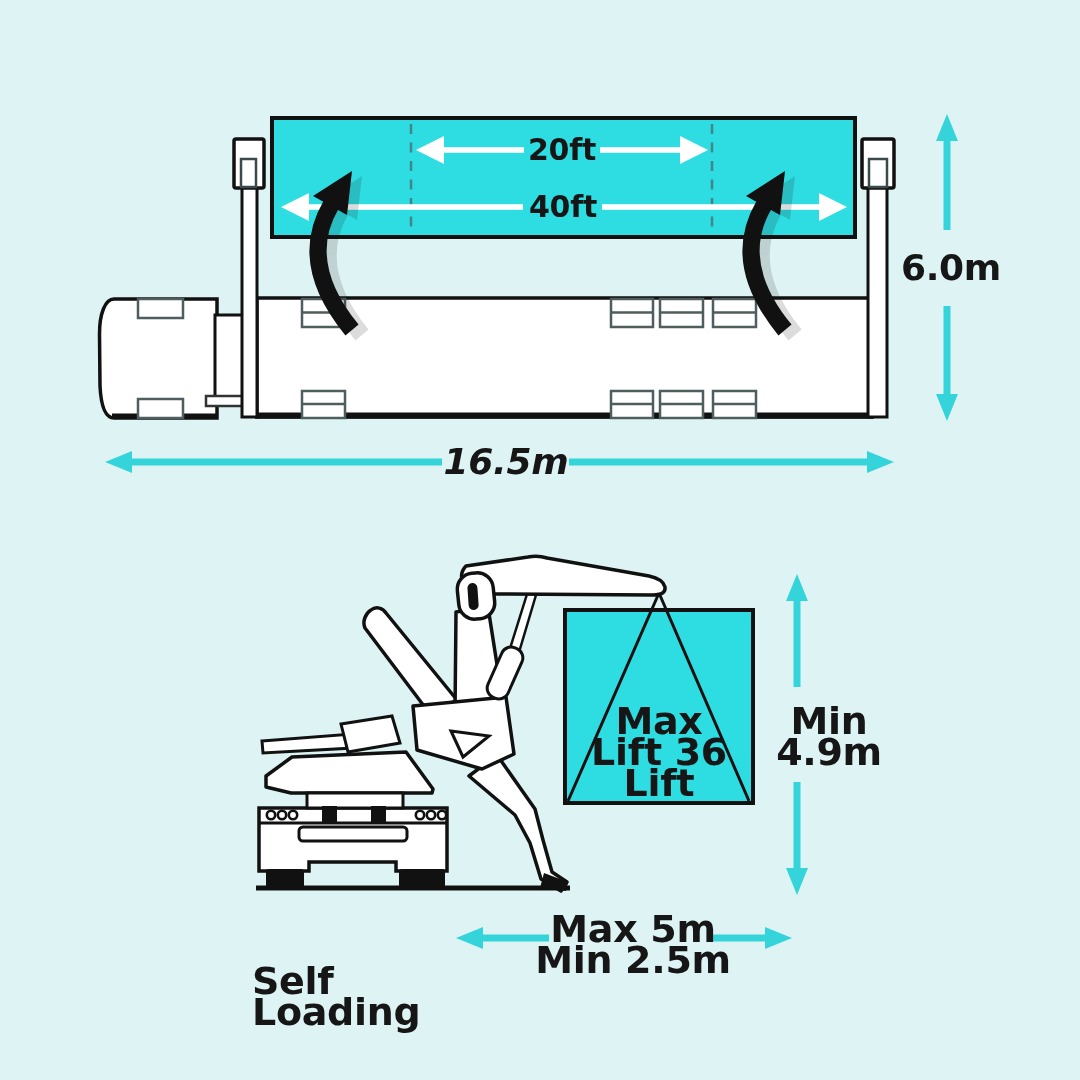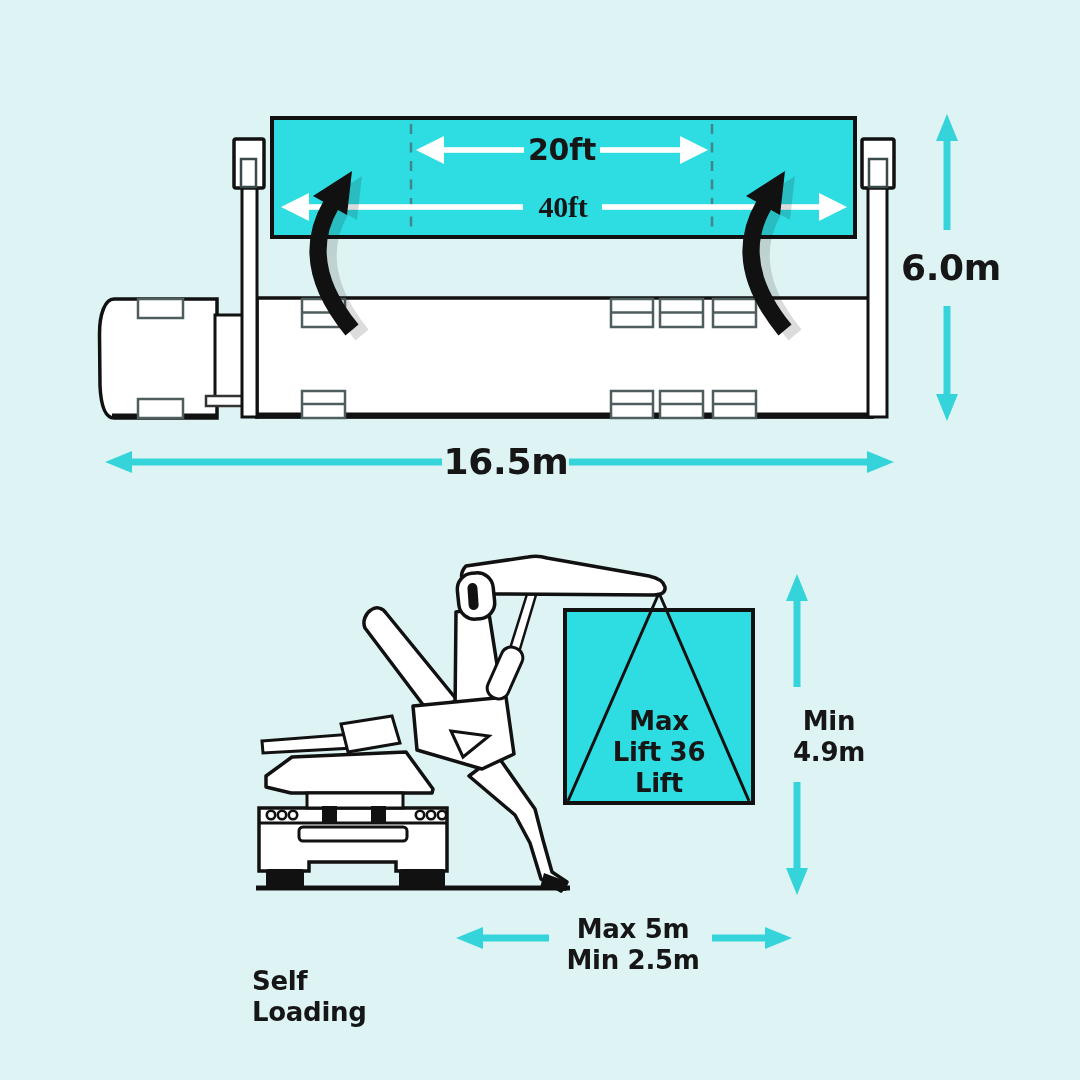--- a/index.html
+++ b/index.html
@@ -16,21 +16,21 @@
     color:#161616;
     font-weight:700;
     letter-spacing:-0.3px;
     white-space:nowrap;
     transform:translate(-50%,-50%);
     text-align:center;
     line-height:1.0;
   }
   .dim{font-size:36px;}
   .ctr{font-size:30px;}
-  .bt{font-size:26px;line-height:31px;}
+  .bt{font-size:38px;line-height:31px;}
   .left-anchor{transform:translate(0,-50%);text-align:left;}
 </style>
 </head>
 <body>
 
 <div id="stage">
 
 <svg width="1080" height="1080" viewBox="0 0 1080 1080">
 
   <g>
@@ -187,23 +187,23 @@
 
   <g fill="#35d4da">
     <polygon points="456,938 483,927 483,949"></polygon>
     <rect x="479" y="934.5" width="70" height="7"></rect>
     <rect x="712" y="934.5" width="56" height="7"></rect>
     <polygon points="792,938 765,927 765,949"></polygon>
   </g>
 </svg>
 
 <div class="lbl ctr" style="left:562px;top:150px;">20ft</div>
-<div class="lbl ctr" style="left:563px;top:207px;font-family:Liberation Serif, serif;">40ft</div>
+<div class="lbl ctr" style="left:563px;top:207px;">40ft</div>
 <div class="lbl dim" style="left:951px;top:268px;">6.0m</div>
-<div class="lbl dim" style="left:506px;top:462px;">16.5m</div>
+<div class="lbl dim" style="left:506px;top:462px;font-style:italic;">16.5m</div>
 
 <div class="lbl bt" style="left:659px;top:752px;">
   <div>Max</div>
   <div>Lift 36</div>
   <div>Lift</div>
 </div>
 
 <div class="lbl bt" style="left:801px;top:737px;margin-left:28px;">
   <div>Min</div>
   <div>4.9m</div>

